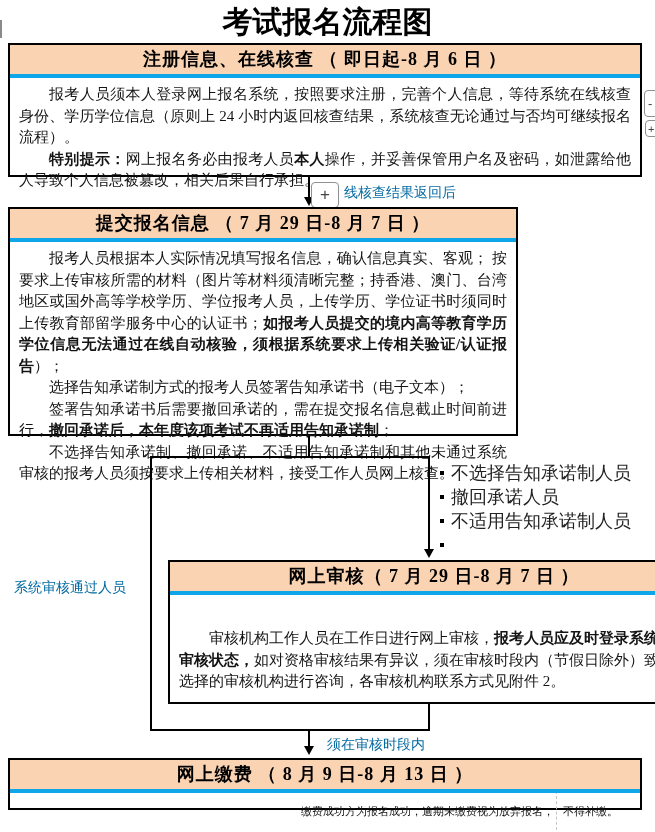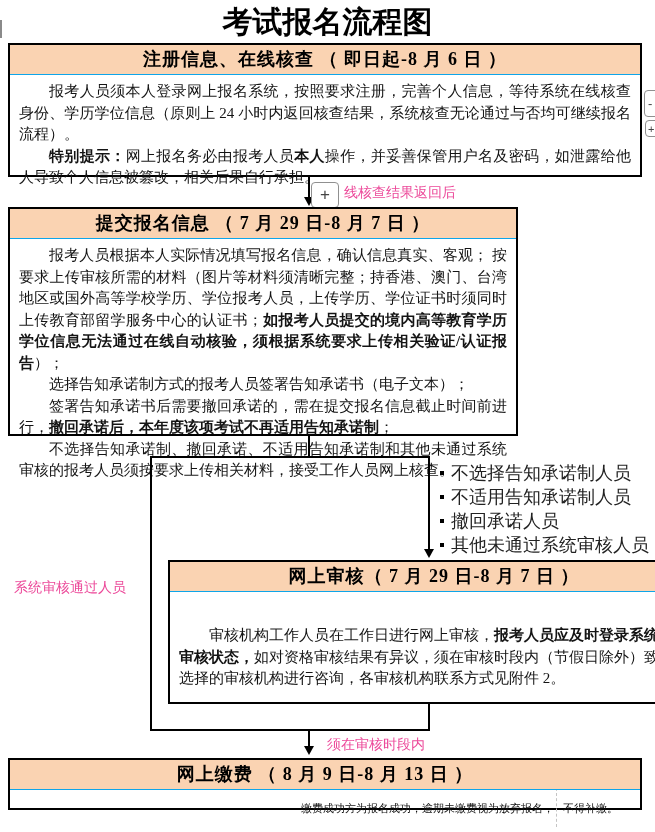--- a/index.html
+++ b/index.html
@@ -3,39 +3,39 @@
 <meta charset="utf-8">
 <style>
   html,body{margin:0;padding:0;background:#fff;}
   .canvas{position:relative;width:655px;height:832px;background:#fff;overflow:hidden;
           font-family:"Liberation Serif","DejaVu Serif",serif;color:#111;padding-left:48px;}
   .page-title{position:absolute;top:2px;left:0;width:655px;text-align:center;margin:0;
           font-family:"Liberation Sans","DejaVu Sans",sans-serif;font-size:30px;font-weight:700;color:#000;}
   .edge-frag{position:absolute;left:0;top:20px;width:2px;height:18px;background:#8a8a8a;}
 
   .box{position:absolute;border:2px solid #000;background:#fff;box-sizing:border-box;}
-  .box-header{background:#FAD3B2;border-bottom:1px solid #0ea5e9;text-align:center;
+  .box-header{background:#FAD3B2;border-bottom:4px solid #0ea5e9;text-align:center;
           font-size:18px;font-weight:700;letter-spacing:1px;padding:2px 0 3px 0;color:#000;}
   .box-body{padding:6px 9px 4px 9px;font-size:15px;line-height:21.5px;text-align:justify;color:#141414;}
   .box-body p{margin:0;text-indent:2em;}
   .box-body b{font-weight:700;}
 
   .box-register{left:8px;top:43px;width:634px;height:134px;}
   .box-submit{left:8px;top:207px;width:510px;height:229px;}
   .box-review{left:168px;top:560px;width:532px;height:144px;}
   .box-review .box-body{padding-top:33px;}
   .box-pay{left:8px;top:758px;width:634px;height:52px;}
 
   .vl,.hl{position:absolute;background:#000;}
   .vl{width:2px;}
   .hl{height:2px;}
   .ah{position:absolute;width:0;height:0;border-left:5px solid transparent;
       border-right:5px solid transparent;border-top:9px solid #000;}
 
-  .conn-label{position:absolute;font-size:14px;color:#ec4899;white-space:nowrap;}
+  .conn-label{position:absolute;font-size:14px;color:#0369a1;white-space:nowrap;}
 
   .toggle{position:absolute;background:#fff;border:1px solid #909090;border-radius:4px;
           display:flex;align-items:center;justify-content:center;
           font-family:"Liberation Sans","DejaVu Sans",sans-serif;color:#444;box-sizing:border-box;}
   .toggle-main{left:311px;top:182px;width:28px;height:26px;font-size:17px;}
   .toggle-edge-a{left:644px;top:90px;width:24px;height:27px;font-size:13px;justify-content:flex-start;padding-left:3px;}
   .toggle-edge-b{left:645px;top:120px;width:20px;height:17px;font-size:11px;justify-content:flex-start;padding-left:2px;}
 
   .bullets{position:absolute;left:440px;top:461px;margin:0;padding:0;list-style:none;
            font-size:18px;color:#222;}
@@ -91,29 +91,28 @@
   <div class="vl" style="left:308px;top:729px;height:19px;"></div>
   <div class="ah" style="left:304px;top:746px;"></div>
 
   <ul class="bullets">
       <li>
         <span class="sq"></span>
         <span>不选择告知承诺制人员</span>
       </li>
       <li>
         <span class="sq"></span>
+        <span>撤回承诺人员</span>
+      </li>
+      <li>
+        <span class="sq"></span>
         <span>不适用告知承诺制人员</span>
       </li>
       <li>
         <span class="sq"></span>
-        <span>撤回承诺人员</span>
-      </li>
-      <li>
-        <span class="sq"></span>
-        <span>其他未通过系统审核人员</span>
       </li>
     </ul>
 
   <div class="conn-label" style="left:14px;top:579px;">系统审核通过人员</div>
   <div class="conn-label" style="left:327px;top:736px;">须在审核时段内</div>
 
   <section class="box box-review">
     <div class="box-header">网上审核（ 7 月 29 日-8 月 7 日 ）</div>
     <div class="box-body">
         <p><span>审核机构工作人员在工作日进行网上审核，</span><b>报考人员应及时登录系统查看审核状态，</b><span>如对资格审核结果有异议，须在审核时段内（节假日除外）致电所选择的审核机构进行咨询，各审核机构联系方式见附件 2。</span></p>

